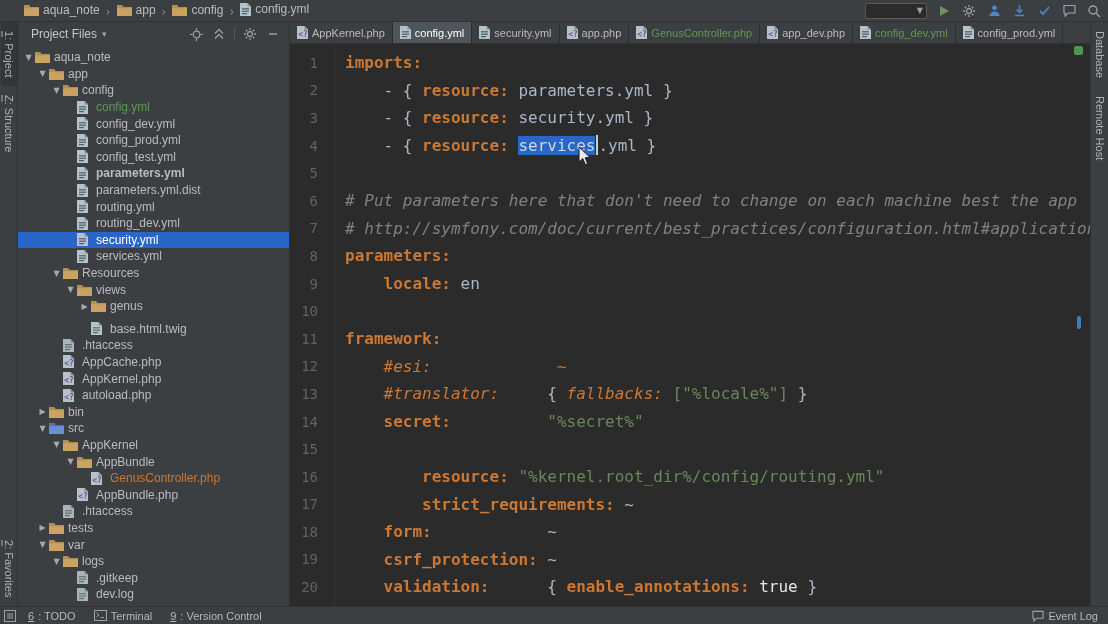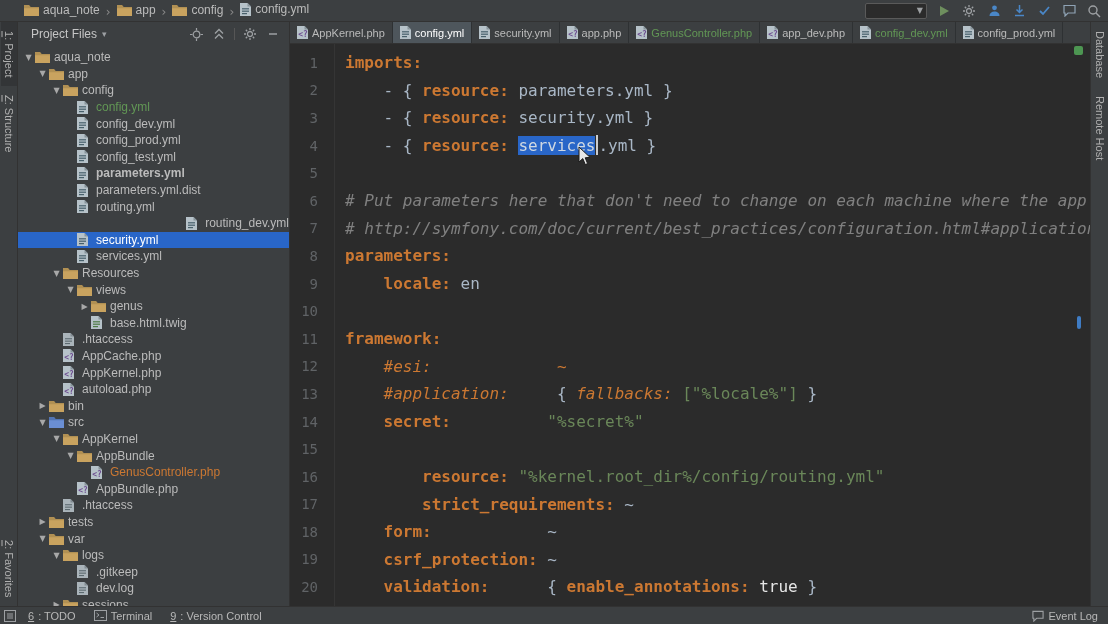--- a/index.html
+++ b/index.html
@@ -329,21 +329,21 @@
               <svg width="11" height="13" viewBox="0 0 11 13">
                 <path fill="#b6c2c9" d="M0 0h7.5L11 3.5V13H0z"></path>
                 <path fill="#87939a" d="M7.5 0L11 3.5H7.5z"></path>
                 <rect x="2" y="5.2" width="7" height="1.2" fill="#48606b"></rect>
                 <rect x="2" y="7.6" width="7" height="1.2" fill="#48606b"></rect>
                 <rect x="2" y="10" width="5" height="1.2" fill="#48606b"></rect>
               </svg>
             </span>
             <span class="tlabel">routing.yml</span>
           </div>
-          <div class="trow" style="padding-left: 46px; justify-content: flex-end;">
+          <div class="trow" style="padding-left: 46px;">
             <span class="arrow"></span>
             <span class="ticon">
               <svg width="11" height="13" viewBox="0 0 11 13">
                 <path fill="#b6c2c9" d="M0 0h7.5L11 3.5V13H0z"></path>
                 <path fill="#87939a" d="M7.5 0L11 3.5H7.5z"></path>
                 <rect x="2" y="5.2" width="7" height="1.2" fill="#48606b"></rect>
                 <rect x="2" y="7.6" width="7" height="1.2" fill="#48606b"></rect>
                 <rect x="2" y="10" width="5" height="1.2" fill="#48606b"></rect>
               </svg>
             </span>
@@ -398,21 +398,21 @@
           <div class="trow" style="padding-left: 60px;">
             <span class="arrow">▶</span>
             <span class="ticon">
               <svg width="15" height="12" viewBox="0 0 15 12">
                 <path fill="#c9a35f" d="M0 1h5l1.6 2H15v9H0z"></path>
                 <path fill="#8f7440" opacity=".4" d="M0 1h5l1.6 2H15v1.2H0z"></path>
               </svg>
             </span>
             <span class="tlabel">genus</span>
           </div>
-          <div class="trow" style="padding-left: 60px;">
+          <div class="trow" style="padding-left: 60px; margin-top: 6px;">
             <span class="arrow"></span>
             <span class="ticon">
               <svg width="11" height="13" viewBox="0 0 11 13">
                 <path fill="#b6c2c9" d="M0 0h7.5L11 3.5V13H0z"></path>
                 <path fill="#87939a" d="M7.5 0L11 3.5H7.5z"></path>
                 <rect x="2" y="5.2" width="7" height="1.2" fill="#4e7c46"></rect>
                 <rect x="2" y="7.6" width="7" height="1.2" fill="#4e7c46"></rect>
                 <rect x="2" y="10" width="5" height="1.2" fill="#4e7c46"></rect>
               </svg>
             </span>
@@ -717,21 +717,21 @@
             <div class="eline">
               <span class="lnum">4</span>
               <span class="code"><span class="sg-d">    - { </span><span class="sg-k">resource: </span><span class="sg-sel">services</span><span class="sg-caret"></span><span class="sg-d">.yml }</span></span>
             </div>
             <div class="eline">
               <span class="lnum">5</span>
               <span class="code"></span>
             </div>
             <div class="eline">
               <span class="lnum">6</span>
-              <span class="code"><span class="sg-c"># Put parameters here that don't need to change on each machine where the app</span></span>
+              <span class="code"><span class="sg-c"># Put parameters here that don't need to change on each machine best the app</span></span>
             </div>
             <div class="eline">
               <span class="lnum">7</span>
               <span class="code"><span class="sg-c"># http://symfony.com/doc/current/best_practices/configuration.html#application</span></span>
             </div>
             <div class="eline">
               <span class="lnum">8</span>
               <span class="code"><span class="sg-k">parameters:</span></span>
             </div>
             <div class="eline">
@@ -745,21 +745,21 @@
             <div class="eline">
               <span class="lnum">11</span>
               <span class="code"><span class="sg-k">framework:</span></span>
             </div>
             <div class="eline">
               <span class="lnum">12</span>
               <span class="code"><span class="sg-d">    </span><span class="sg-ck">#esi:</span><span class="sg-d">             </span><span class="sg-ck">~</span></span>
             </div>
             <div class="eline">
               <span class="lnum">13</span>
-              <span class="code"><span class="sg-d">    </span><span class="sg-ck">#application:</span><span class="sg-d">     { </span><span class="sg-ck">fallbacks: </span><span class="sg-s">["%locale%"]</span><span class="sg-d"> }</span></span>
+              <span class="code"><span class="sg-d">    </span><span class="sg-ck">#translator:</span><span class="sg-d">     { </span><span class="sg-ck">fallbacks: </span><span class="sg-s">["%locale%"]</span><span class="sg-d"> }</span></span>
             </div>
             <div class="eline">
               <span class="lnum">14</span>
               <span class="code"><span class="sg-d">    </span><span class="sg-k">secret:</span><span class="sg-d">          </span><span class="sg-s">"%secret%"</span></span>
             </div>
             <div class="eline">
               <span class="lnum">15</span>
             </div>
             <div class="eline">
               <span class="lnum">16</span>

